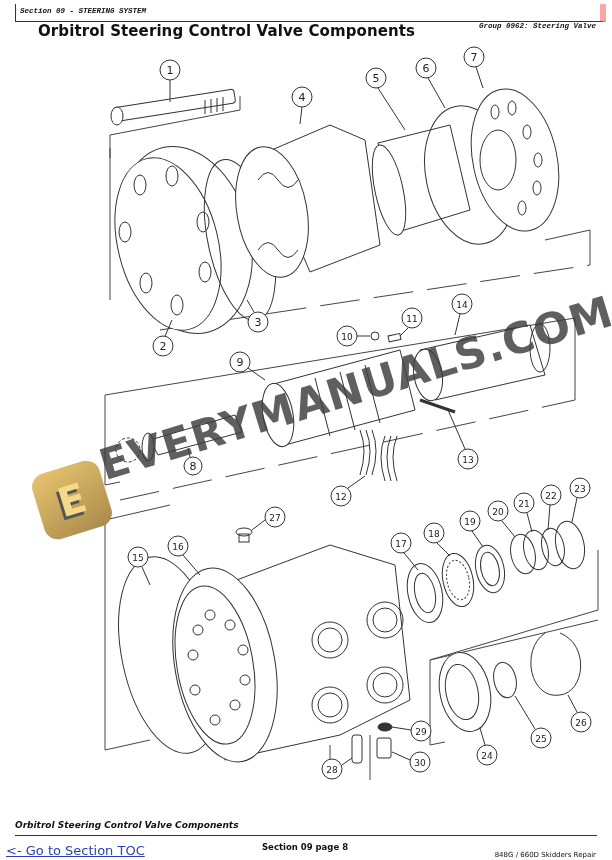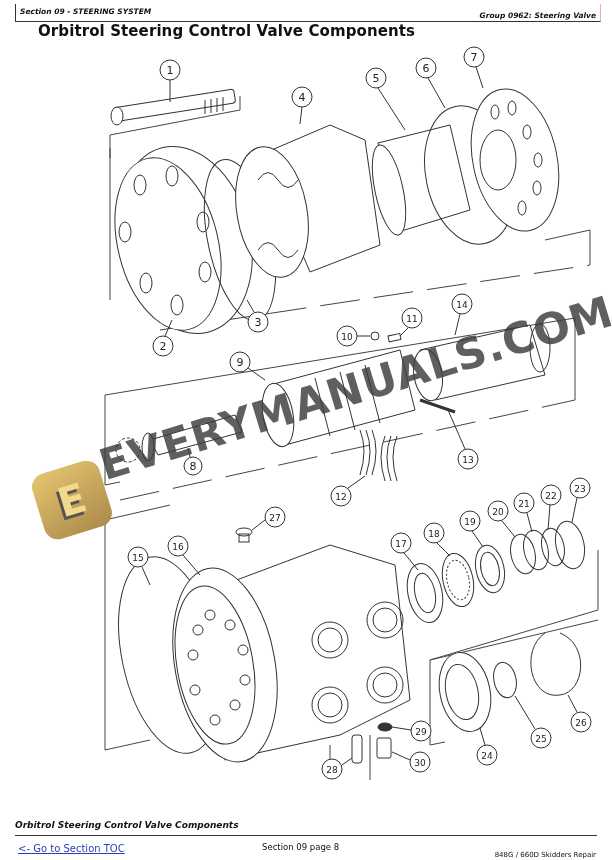--- a/index.html
+++ b/index.html
@@ -1,36 +1,36 @@
 <!DOCTYPE html>
 <html><head>
 <meta charset="utf-8">
 <style>
   html, body { margin:0; padding:0; background:#ffffff; }
   body { width:612px; height:860px; position:relative; overflow:hidden;
          font-family:"DejaVu Sans", sans-serif; color:#111; }
   .hdr { position:absolute; top:4px; left:15px; width:584px; height:17px;
-         border-left:1px solid #333; border-right:1px solid #fca5a5; border-bottom:1px solid #333; }
+         border-left:1px solid #333; border-right:6px solid #fca5a5; border-bottom:1px solid #333;font-family:Liberation Mono, monospace; }
   .hdr-left { position:absolute; left:4px; top:3px; font-size:7.5px; font-weight:bold; font-style:italic; }
-  .hdr-right { position:absolute; right:4px; top:7px; font-size:7.5px; font-weight:bold; font-style:italic; }
+  .hdr-right { position:absolute; right:4px; top:18px; font-size:7.5px; font-weight:bold; font-style:italic; }
   .title { position:absolute; left:38px; top:22px; font-size:15px; font-weight:bold; letter-spacing:0.1px; }
   svg.diagram { position:absolute; left:0; top:0; }
   .callout text { font-family:"DejaVu Sans", sans-serif; font-size:11px; fill:#222; }
   .wm { position:absolute; left:108px; top:440px; font-family:"DejaVu Sans", sans-serif;
         font-weight:bold; font-size:43px; color:rgba(60,60,60,0.82);
         transform-origin:0 100%; transform:rotate(-17deg); white-space:nowrap; letter-spacing:1px; }
   .wm-logo { position:absolute; left:37px; top:466px; width:70px; height:68px; border-radius:14px;
              background:linear-gradient(160deg,#e6c470,#a98a4a); transform:rotate(-17deg);
              display:flex; align-items:center; justify-content:center;
              font-family:"DejaVu Sans", sans-serif; font-weight:bold; font-size:40px; color:#f3d98a;
              text-shadow:-3px 3px 0 #555; }
   .ftr-title { position:absolute; left:15px; top:820px; font-size:9px; font-weight:bold; font-style:italic; }
   .ftr-rule { position:absolute; left:15px; top:835px; width:582px; height:1px; background:#333; }
-  .ftr-link { position:absolute; left:18px; top:843px; font-size:10px; color:#2a3fb5; text-decoration:underline; cursor:pointer; }
-  .ftr-center { position:absolute; left:262px; top:842px; font-size:8.5px; font-weight:normal; }
+  .ftr-link { position:absolute; left:6px; top:843px; font-size:13px; color:#2a3fb5; text-decoration:underline; cursor:pointer; }
+  .ftr-center { position:absolute; left:262px; top:842px; font-size:8.5px; font-weight:bold; }
   .ftr-right { position:absolute; right:16px; top:843px; font-size:7px;margin-top:8px; }
 </style>
 </head>
 <body>
 
 <div class="hdr">
   <span class="hdr-left">Section 09 - STEERING SYSTEM</span>
   <span class="hdr-right">Group 0962: Steering Valve</span>
 </div>
 

